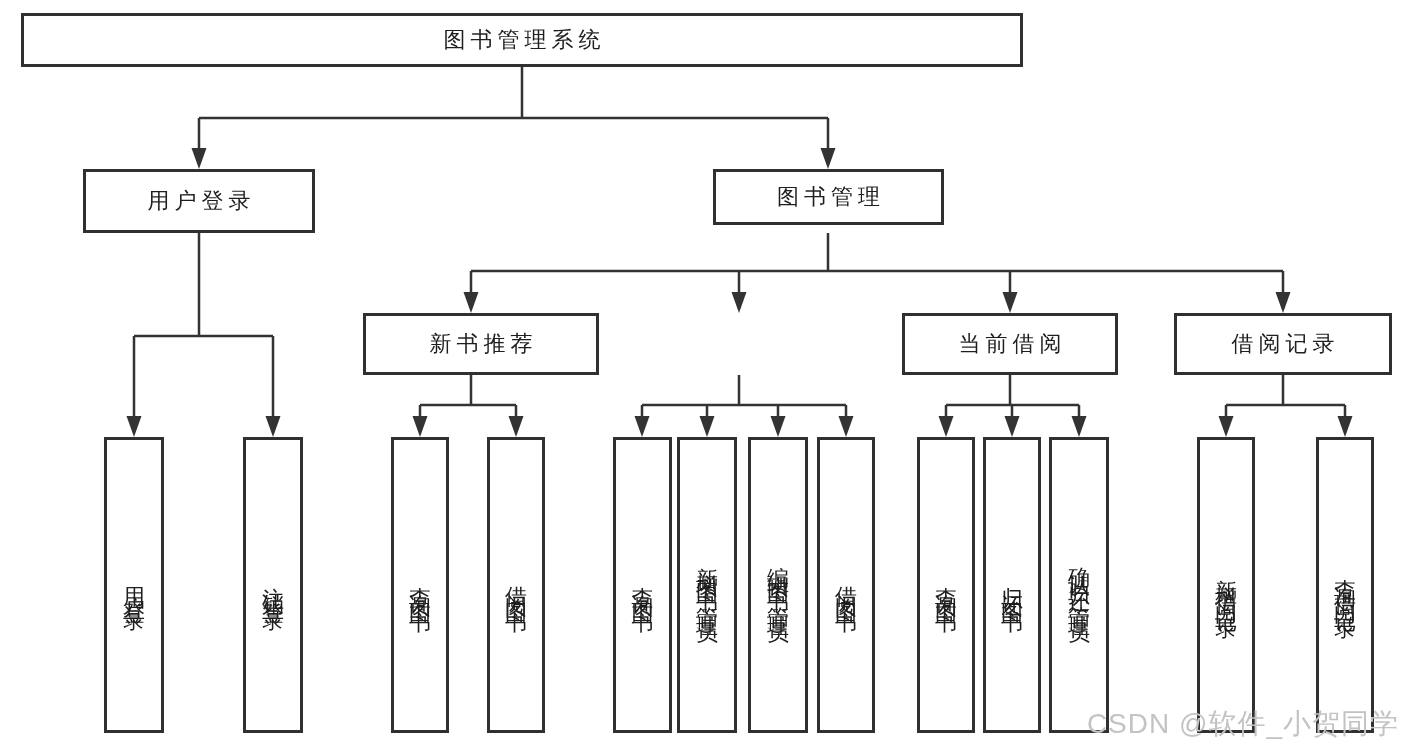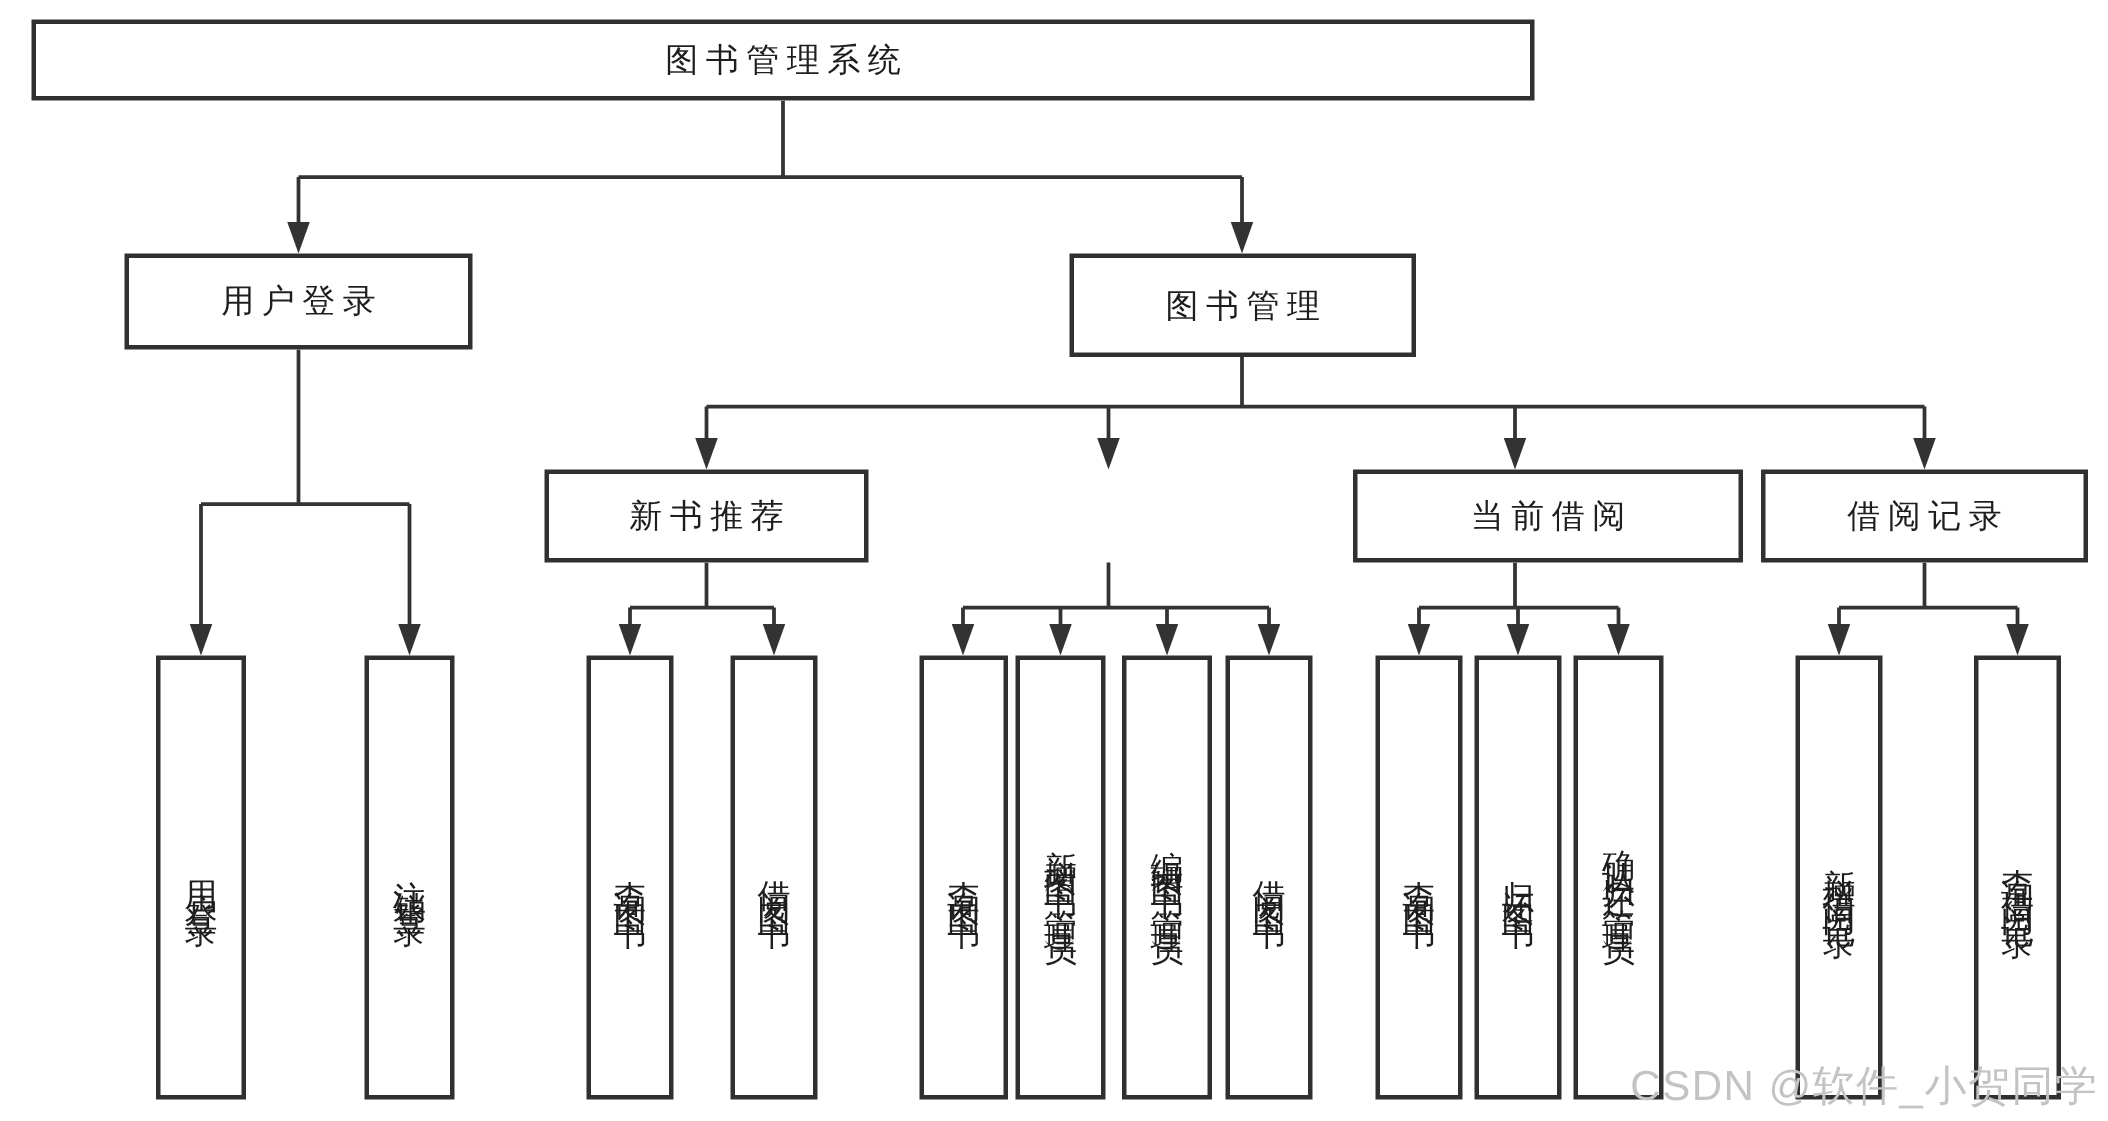--- a/index.html
+++ b/index.html
@@ -56,27 +56,27 @@
       <polygon points="1218.5,416 1233.5,416 1226,437" fill="#333333"></polygon>
       <polygon points="1337.5,416 1352.5,416 1345,437" fill="#333333"></polygon>
     </svg>
   <div id="watermark">CSDN @软件_小贺同学</div>
 <div class="node" style="left: 21px; top: 13px; width: 1002px; height: 54px;">
       <span class="lbl-h">图书管理系统</span>
     </div>
     <div class="node" style="left: 83px; top: 169px; width: 232px; height: 64px;">
       <span class="lbl-h">用户登录</span>
     </div>
-    <div class="node" style="left: 713px; top: 169px; width: 231px; height: 69px;">
+    <div class="node" style="left: 713px; top: 169px; width: 231px; height: 56px;">
       <span class="lbl-h">图书管理</span>
     </div>
-    <div class="node" style="left: 363px; top: 313px; width: 216px; height: 62px;">
+    <div class="node" style="left: 363px; top: 313px; width: 236px; height: 62px;">
       <span class="lbl-h">新书推荐</span>
     </div>
-    <div class="node" style="left: 902px; top: 313px; width: 260px; height: 62px;">
+    <div class="node" style="left: 902px; top: 313px; width: 216px; height: 62px;">
       <span class="lbl-h">当前借阅</span>
     </div>
     <div class="node" style="left: 1174px; top: 313px; width: 218px; height: 62px;">
       <span class="lbl-h">借阅记录</span>
     </div>
     <div class="node" style="left: 104px; top: 437px; width: 60px; height: 296px;">
       <span class="lbl-v">用户登录</span>
     </div>
     <div class="node" style="left: 243px; top: 437px; width: 60px; height: 296px;">
       <span class="lbl-v">注销登录</span>

